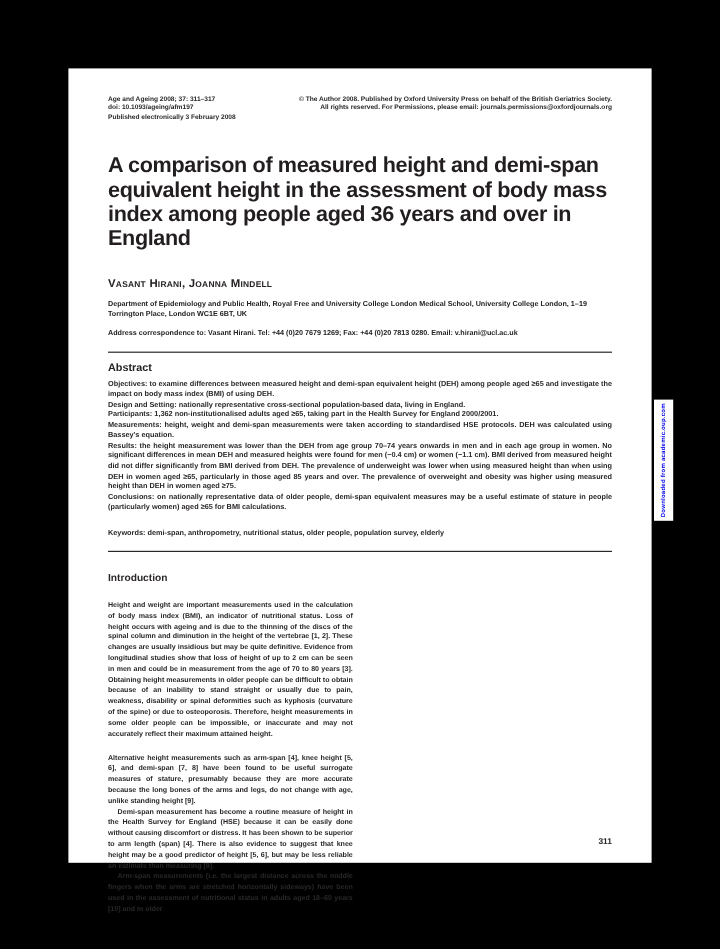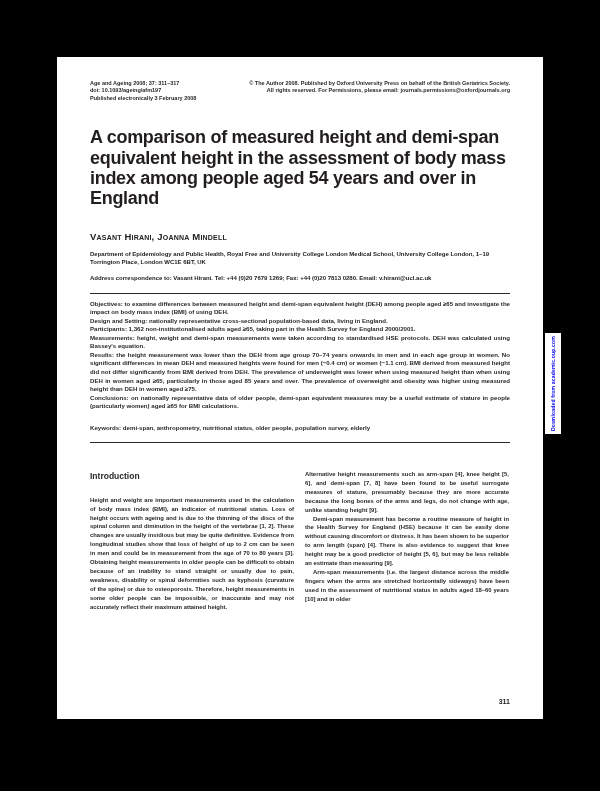--- a/index.html
+++ b/index.html
@@ -95,21 +95,22 @@
   .keywords {
     margin-top: 13px;
     font-size: 6.1px;
     font-weight: 700;
     color: #2b2728;
   }
   
   .columns {
     display: flex;
     gap: 11px;
-    margin-top: 27px;
+    margin-top: 15px;
+    flex-direction: column;
   }
   .col {
     width: 204px;
     font-size: 5.9px;
     line-height: 1.52;
     text-align: justify;
     font-weight: 700;
     color: #2b2728;
   }
   .intro-heading {
@@ -162,30 +163,31 @@
         <div>Age and Ageing 2008; 37: 311–317</div>
         <div>doi: 10.1093/ageing/afm197</div>
         <div>Published electronically 3 February 2008</div>
       </div>
       <div class="right">
         <div>© The Author 2008. Published by Oxford University Press on behalf of the British Geriatrics Society.</div>
         <div>All rights reserved. For Permissions, please email: journals.permissions@oxfordjournals.org</div>
       </div>
     </div>
 
-    <div class="title">A comparison of measured height and demi-span equivalent height in the assessment of body mass index among people aged 54 years and over in England</div>
+    <div class="title">A comparison of measured height and demi-span equivalent height in the assessment of body mass index among people aged 36 years and over in England</div>
 
     <div class="authors">Vasant Hirani, Joanna Mindell</div>
 
     <div class="affiliation">Department of Epidemiology and Public Health, Royal Free and University College London Medical School, University College London, 1–19 Torrington Place, London WC1E 6BT, UK</div>
 
     <div class="correspondence">Address correspondence to: Vasant Hirani. Tel: +44 (0)20 7679 1269; Fax: +44 (0)20 7813 0280. Email: v.hirani@ucl.ac.uk</div>
 
     <div class="rule-thin"></div>
 
+    <div class="abstract-heading">Abstract</div>
 
     <div class="abstract">
       <p><span class="lead">Objectives:</span><span> to examine differences between measured height and demi-span equivalent height (DEH) among people aged ≥65 and investigate the impact on body mass index (BMI) of using DEH.</span></p>
       <p><span class="lead">Design and Setting:</span><span> nationally representative cross-sectional population-based data, living in England.</span></p>
       <p><span class="lead">Participants:</span><span> 1,362 non-institutionalised adults aged ≥65, taking part in the Health Survey for England 2000/2001.</span></p>
       <p><span class="lead">Measurements:</span><span> height, weight and demi-span measurements were taken according to standardised HSE protocols. DEH was calculated using Bassey's equation.</span></p>
       <p><span class="lead">Results:</span><span> the height measurement was lower than the DEH from age group 70–74 years onwards in men and in each age group in women. No significant differences in mean DEH and measured heights were found for men (−0.4 cm) or women (−1.1 cm). BMI derived from measured height did not differ significantly from BMI derived from DEH. The prevalence of underweight was lower when using measured height than when using DEH in women aged ≥65, particularly in those aged 85 years and over. The prevalence of overweight and obesity was higher using measured height than DEH in women aged ≥75.</span></p>
       <p><span class="lead">Conclusions:</span><span> on nationally representative data of older people, demi-span equivalent measures may be a useful estimate of stature in people (particularly women) aged ≥65 for BMI calculations.</span></p>
     </div>
 

